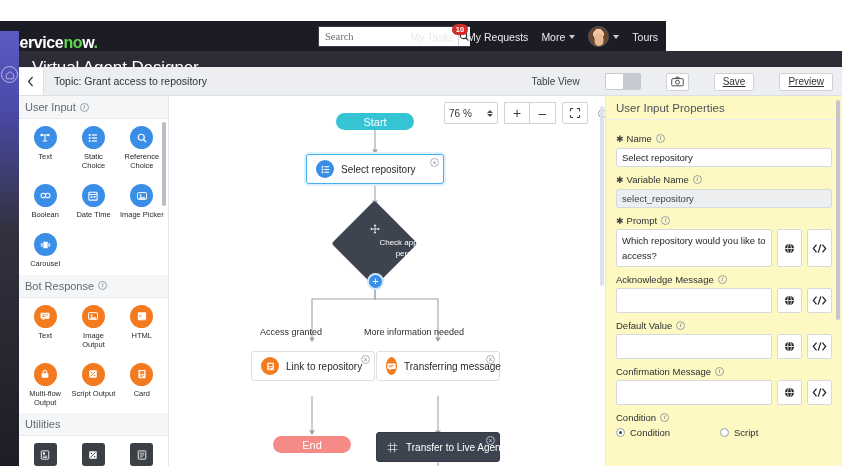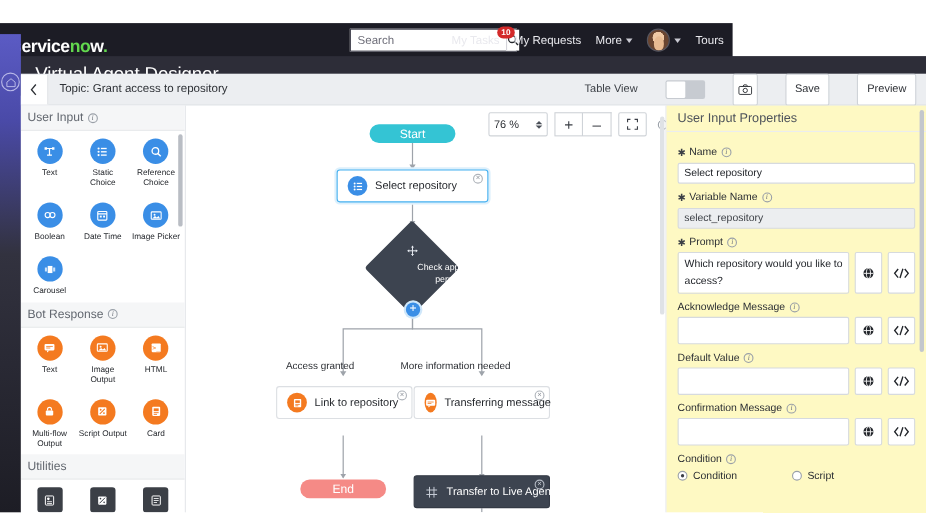--- a/index.html
+++ b/index.html
@@ -25,21 +25,21 @@
   }
   .brand .gl { color: #62d84e; }
   .brand .dot { color: #62d84e; font-size: 16px; }
   .searchwrap {
     position: absolute; left: 318px; top: 5px;
     width: 152px; height: 21px;
     display: flex; background: #fff; border: 1px solid #3a3a46;
   }
   .searchwrap input {
     flex: 1; border: 0; outline: none; background: transparent;
-    font-family: Liberation Sans, sans-serif; font-size: 10.5px;
+    font-family: Liberation Serif, serif; font-size: 10.5px;
     color: #3b3b44; padding-left: 6px;
   }
   .searchwrap input::placeholder { color: #6d6d78; }
   .searchbtn {
     width: 22px; border-left: 1px solid #d4d4da; background:#fff;
     display: flex; align-items: center; justify-content: center; cursor: pointer;
   }
   .navright {
     position: absolute; right: 8px; top: 0; height: 31px;
     display: flex; align-items: center; gap: 13px;
@@ -103,23 +103,23 @@
   .tvlabel { font-size: 10px; color: #3b3f45; }
   .toggle {
     width: 36px; height: 17px; background: #c7cbd1; border-radius: 2px;
     position: relative; cursor: pointer;
   }
   .toggle .knob {
     position: absolute; left: 1px; top: 1px; width: 17px; height: 15px;
     background: #fff; border-radius: 1px;
   }
   .sqbtn {
-    height: 29px; background: #fff; border: 1px solid #cfd3d8;
+    height: 18px; background: #fff; border: 1px solid #cfd3d8;
     border-radius: 2px; display: flex; align-items: center; justify-content: center;
-    font-size: 10px; color: #2f3237; cursor: pointer; padding: 0 8px;
+    font-size: 10px; color: #2f3237; cursor: pointer; padding: 0 8px; text-decoration: underline;
   }
   .sqbtn.icn { width: 23px; padding: 0; }
 
   
   .palette {
     position: absolute; left: 19px; top: 96px; width: 150px; height: 370px;
     background: #fff; border-right: 1px solid #e3e5e8;
     overflow: hidden;
   }
   .pal-head {

